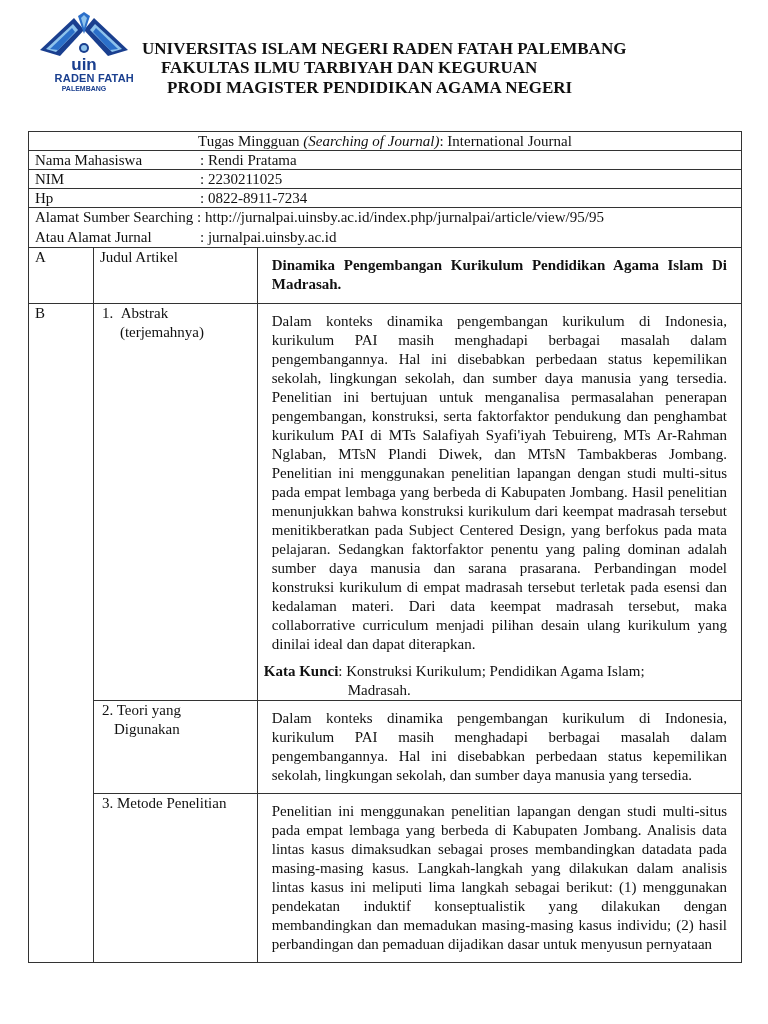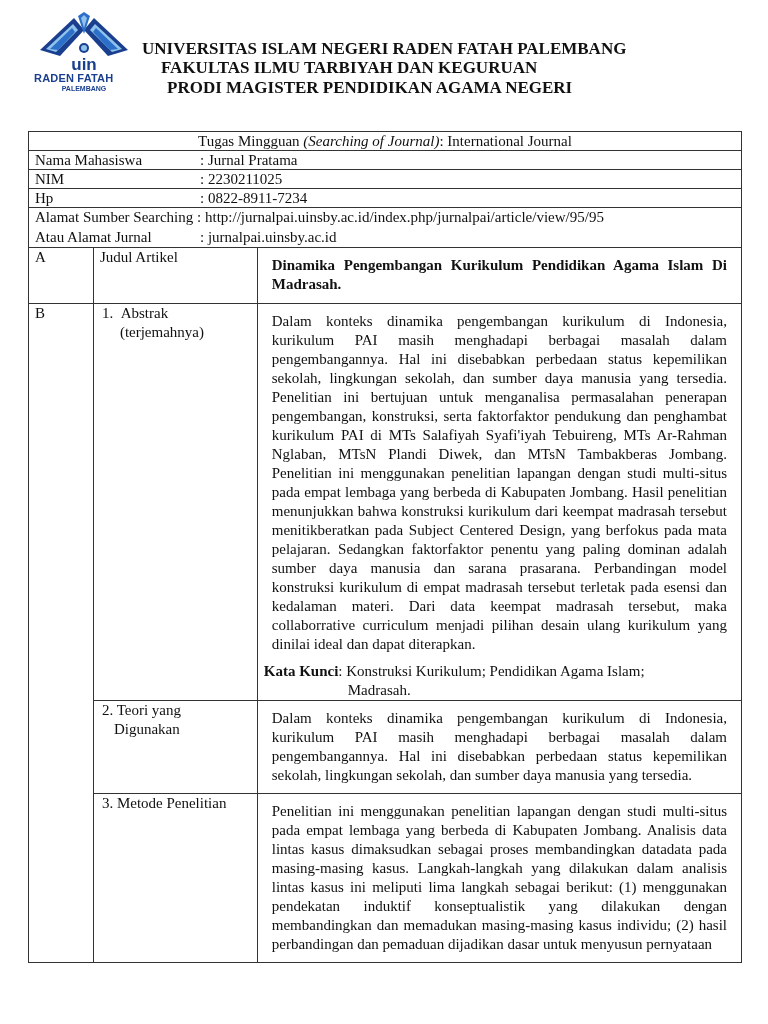--- a/index.html
+++ b/index.html
@@ -1,20 +1,20 @@
 <!DOCTYPE html>
 <html><head>
   <meta charset="utf-8">
   <style>
     html, body { margin: 0; padding: 0; background: #ffffff; }
     body { width: 768px; height: 1024px; position: relative; overflow: hidden;
            font-family: "Liberation Serif", "DejaVu Serif", serif; color: #111; }
     .logo { position: absolute; left: 34px; top: 12px; width: 100px; height: 86px; }
     .logo svg { display: block; }
-    .logo-text1 { position: absolute; left: 0; top: 60px; width: 100px; text-align: left;
+    .logo-text1 { position: absolute; left: 0; top: 60px; width: 100px; text-align: right;
                   font-family: "Liberation Sans", sans-serif; font-weight: bold; font-size: 11px;
                   color: #1a3f8f; letter-spacing: 0.2px; }
     .logo-text2 { position: absolute; left: 0; top: 73px; width: 100px; text-align: center;
                   font-family: "Liberation Sans", sans-serif; font-weight: bold; font-size: 7px;
                   color: #1a3f8f; }
     .heading { position: absolute; font-weight: bold; font-size: 17px; line-height: 19px; white-space: nowrap; }
     .h1 { left: 142px; top: 39px; }
     .h2 { left: 161px; top: 58px; }
     .h3 { left: 167px; top: 78px; }
 
@@ -70,21 +70,21 @@
 
   <tbody>
       <tr class="row-thin">
     <td colspan="3" class="center">
       <span>Tugas Mingguan </span><i>(Searching of Journal)</i><span>:  International Journal</span>
     </td>
   </tr>
 
   <tr class="row-thin">
     <td colspan="3">
-      <span class="lbl">Nama Mahasiswa</span><span>: Jurnal Pratama</span>
+      <span class="lbl">Nama Mahasiswa</span><span>: Rendi Pratama</span>
     </td>
   </tr>
   <tr class="row-thin">
     <td colspan="3">
       <span class="lbl">NIM</span><span>: 2230211025</span>
     </td>
   </tr>
   <tr class="row-thin">
     <td colspan="3">
       <span class="lbl">Hp</span><span>: 0822-8911-7234</span>

